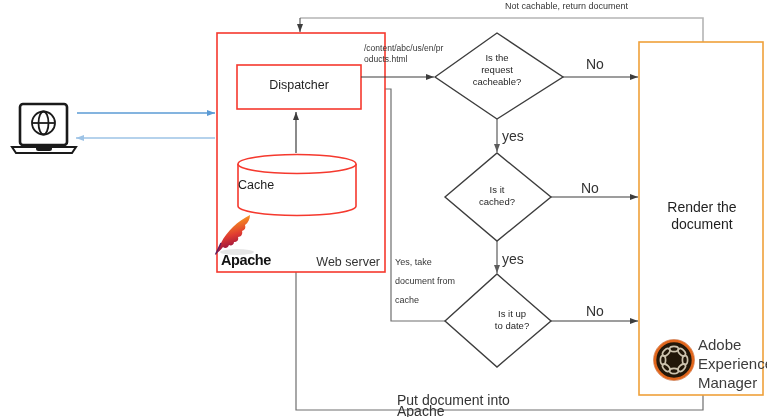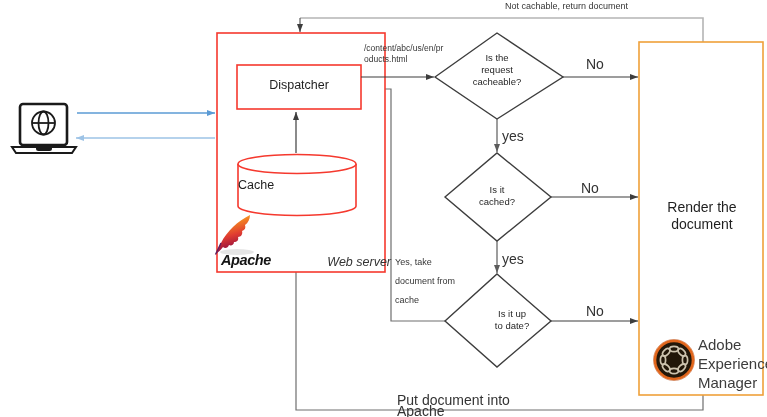--- a/index.html
+++ b/index.html
@@ -7,21 +7,21 @@
          font-family:"Liberation Sans", sans-serif;color:#363636;}
   .stage svg{position:absolute;left:0;top:0;}
   .lbl{position:absolute;white-space:pre-line;}
   .sm{font-size:9px;line-height:11px;}
   .xs{font-size:8.5px;line-height:11px;}
   .md{font-size:12.5px;line-height:15px;}
   .ctr{text-align:left;}
   .dlabel{font-size:9.5px;line-height:12px;color:#262626;text-align:center;}
   .edge{font-size:14px;line-height:11px;color:#333;}
   .fill-center{display:flex;align-items:center;justify-content:center;}
-  .apache-word{font-size:14.5px;font-weight:700;letter-spacing:-0.4px;color:#141414;font-style:italic;}
+  .apache-word{font-size:14.5px;font-weight:700;letter-spacing:-0.4px;color:#141414;}
   .webserver-word{font-size:12.5px;color:#333;}
   .render-word{font-size:14px;line-height:17px;color:#1f1f1f;text-align:center;}
   .aem-word{font-size:15px;line-height:19px;color:#3c3c3c;}
 </style>
 </head>
 <body>
 
 <div class="stage">
 
   <svg width="767" height="417" viewBox="0 0 767 417">
@@ -126,21 +126,21 @@
 
   <div class="lbl xs" style="left:364px;top:43px;">/content/abc/us/en/pr
 oducts.html</div>
 
   <div class="lbl md fill-center" style="left:237px;top:65px;width:124px;height:40px;color:#1f1f1f;">Dispatcher</div>
 
   <div class="lbl md ctr" style="left:238px;top:178px;width:118px;color:#1f1f1f;">Cache</div>
 
   <div class="lbl apache-word" style="left:221px;top:252px;">Apache</div>
 
-  <div class="lbl webserver-word" style="left:291px;top:255px;width:100px;text-align:right;font-style:italic;">Web server</div>
+  <div class="lbl webserver-word" style="left:280px;top:255px;width:100px;text-align:right;">Web server</div>
 
   <div class="lbl dlabel" style="left:447px;top:52px;width:100px;">Is the
 request
 cacheable?</div>
   <div class="lbl dlabel" style="left:447px;top:184px;width:100px;">Is it
 cached?</div>
   <div class="lbl dlabel" style="left:462px;top:308px;width:100px;">Is it up
 to date?</div>
 
   <div class="lbl edge" style="left:586px;top:59px;">No</div>

